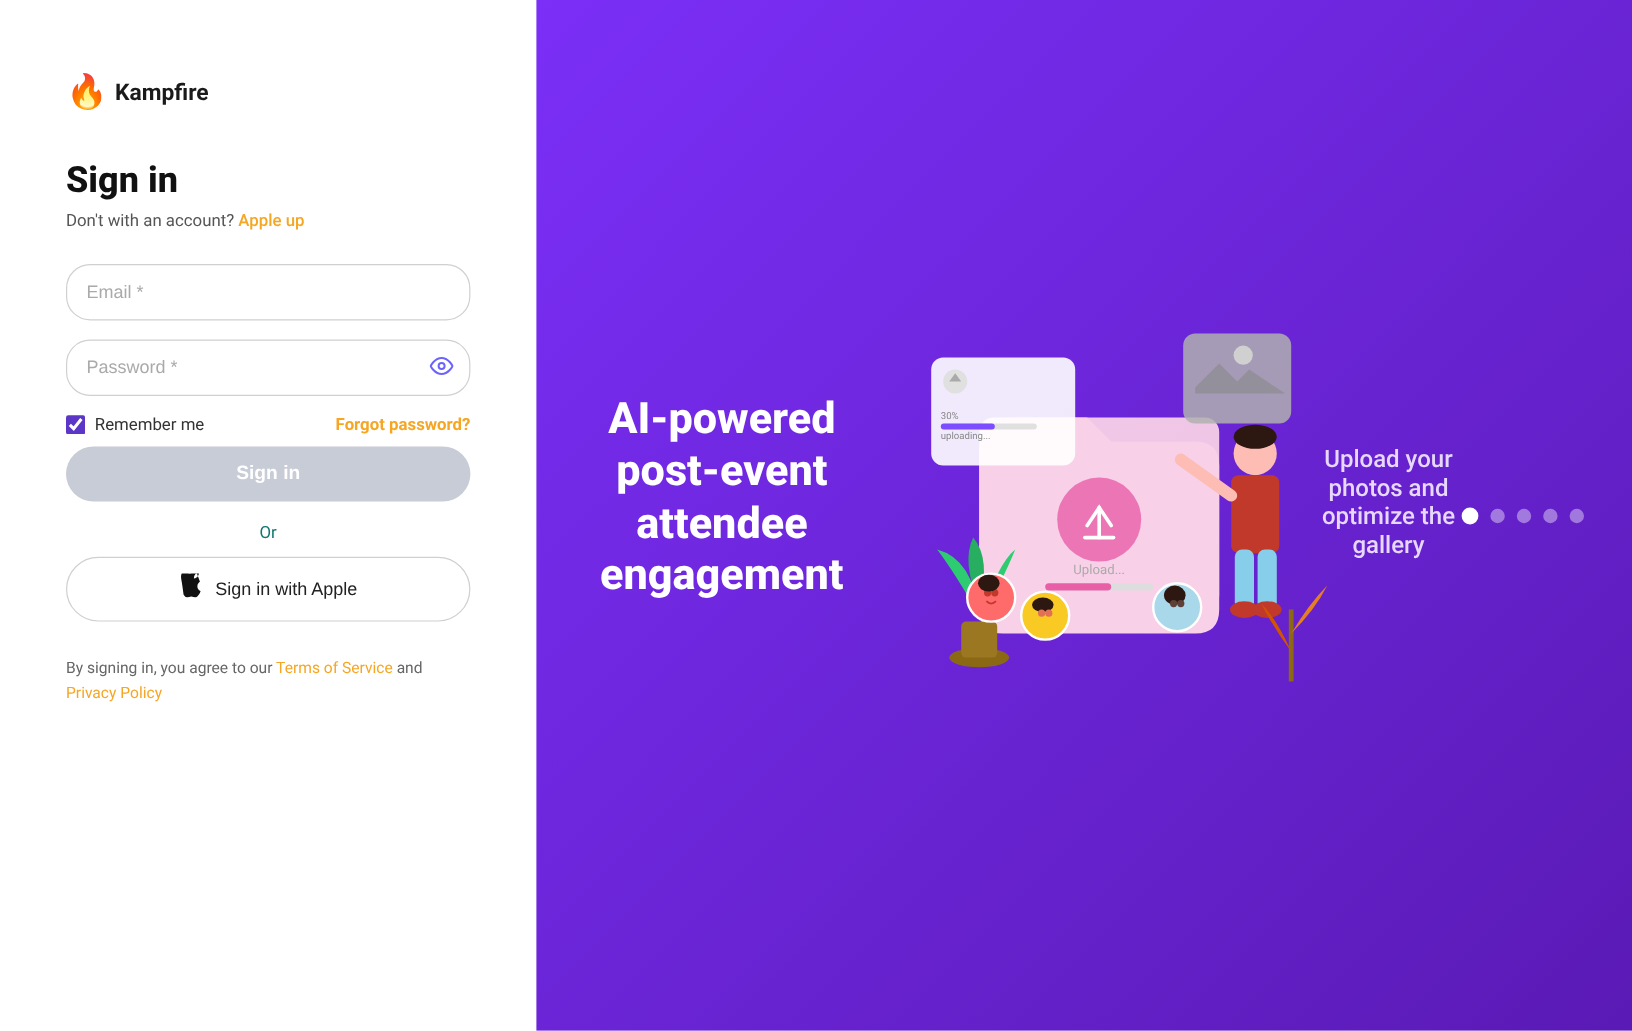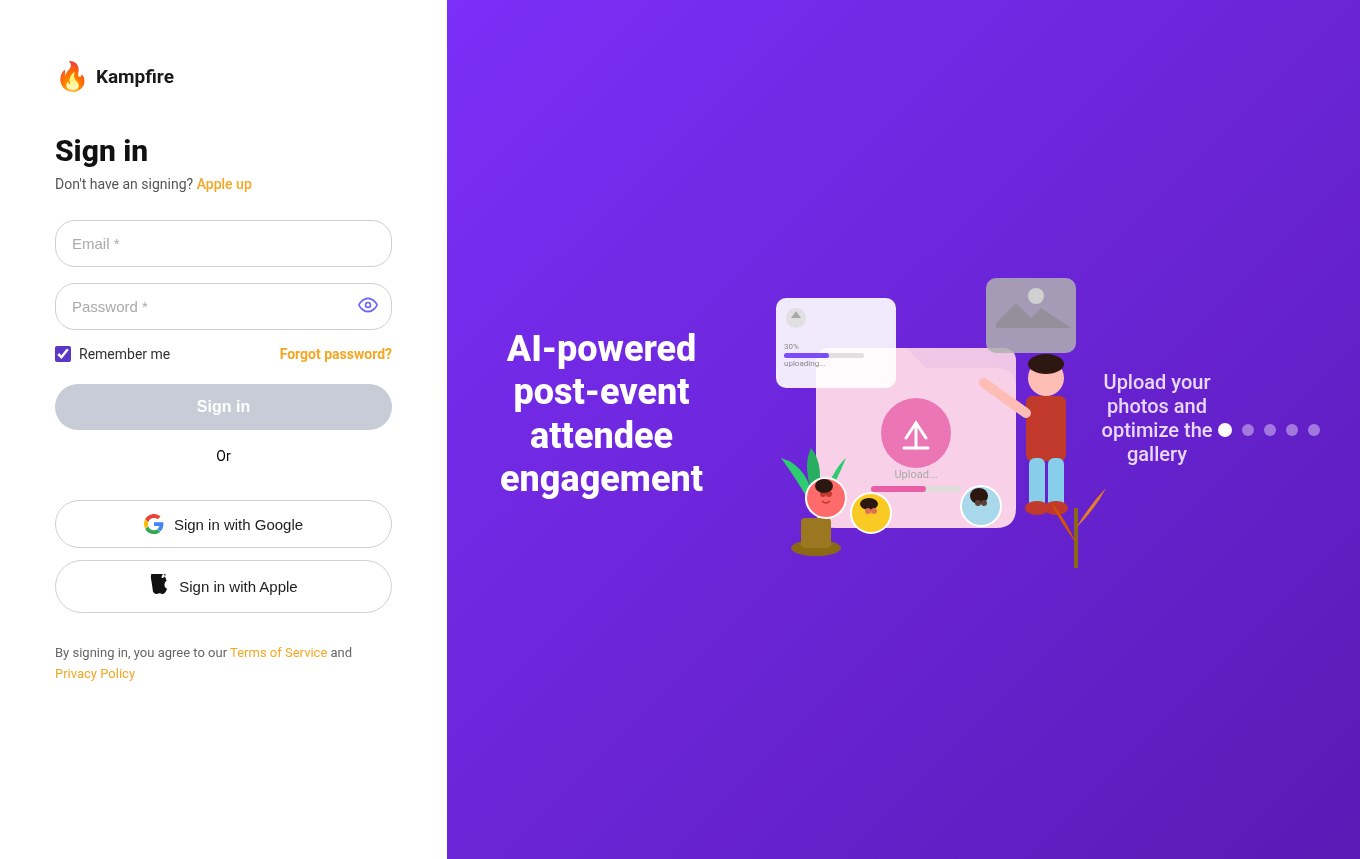--- a/index.html
+++ b/index.html
@@ -78,21 +78,21 @@
       top: 50%;
       transform: translateY(-50%);
       cursor: pointer;
       color: #6c63ff;
     }
 
     .options-row {
       display: flex;
       align-items: center;
       justify-content: space-between;
-      margin-bottom: 22px;
+      margin-bottom: 10px;
     }
 
     .remember-me {
       display: flex;
       align-items: center;
       gap: 8px;
       font-size: 14px;
       color: #333;
     }
 
@@ -118,23 +118,23 @@
       border: none;
       border-radius: 50px;
       font-size: 16px;
       font-weight: 600;
       cursor: pointer;
       margin-bottom: 18px;
     }
 
     .or-divider {
       text-align: center;
-      color: #000000;
+      color: #0f766e;
       font-size: 14px;
-      margin-bottom: 36px;
+      margin-bottom: 12px;
     }
 
     .btn-social {
       width: 100%;
       padding: 13px;
       background: #fff;
       border: 1.5px solid #d0d0d0;
       border-radius: 50px;
       font-size: 15px;
       font-weight: 500;
@@ -232,21 +232,21 @@
 <div class="left-panel">
 
   <div class="logo-wrap">
     <span class="logo-flame">🔥</span>
     <span class="logo-text">Kampfire</span>
   </div>
 
   <h1 class="sign-in-title">Sign in</h1>
 
   <p class="signup-text">
-    <span>Don't have an signing?</span>
+    <span>Don't with an account?</span>
     <a href="#">Apple up</a>
   </p>
 
   <div class="input-group">
     <input type="email" placeholder="Email *" style="">
   </div>
 
   <div class="input-group">
     <input type="password" placeholder="Password *" style="">
     <span class="eye-icon">
@@ -262,29 +262,20 @@
       <input type="checkbox" checked="" style="">
       <span>Remember me</span>
     </label>
     <a href="#" class="forgot-link">Forgot password?</a>
   </div>
 
   <button class="btn-signin">Sign in</button>
 
   <div class="or-divider">Or</div>
 
-  <button class="btn-social">
-    <svg class="google-icon" viewBox="0 0 48 48">
-      <path fill="#EA4335" d="M24 9.5c3.5 0 6.6 1.2 9 3.2l6.7-6.7C35.7 2.3 30.2 0 24 0 14.7 0 6.7 5.4 2.7 13.3l7.8 6C12.2 13.2 17.6 9.5 24 9.5z"></path>
-      <path fill="#4285F4" d="M46.5 24.5c0-1.6-.1-3.1-.4-4.5H24v8.5h12.7c-.6 3-2.3 5.5-4.8 7.2l7.5 5.8c4.4-4 7.1-10 7.1-17z"></path>
-      <path fill="#FBBC05" d="M10.5 28.7A14.5 14.5 0 0 1 9.5 24c0-1.6.3-3.2.8-4.7l-7.8-6A24 24 0 0 0 0 24c0 3.9.9 7.6 2.7 10.7l7.8-6z"></path>
-      <path fill="#34A853" d="M24 48c6.2 0 11.4-2 15.2-5.5l-7.5-5.8c-2 1.4-4.6 2.2-7.7 2.2-6.4 0-11.8-3.7-13.5-9.2l-7.8 6C6.7 42.6 14.7 48 24 48z"></path>
-    </svg>
-    <span>Sign in with Google</span>
-  </button>
 
   <button class="btn-social">
     <span class="apple-icon">
       <svg width="20" height="20" viewBox="0 0 814 1000" fill="#111">
         <path d="M788.1 340.9c-5.8 4.5-108.2 62.2-108.2 190.5 0 148.4 130.3 200.9 134.2 202.2-.6 3.2-20.7 71.9-68.7 141.9-42.8 61.6-87.5 123.1-155.5 123.1s-85.5-39.5-164-39.5c-76 0-103.7 40.8-165.9 40.8s-105-57.8-155.5-127.4C46 376.6 0 248.2 0 124.8c0-65.5 17.3-128.3 54.2-182.4C89.9 -12.3 144.7 -44 205.3 -44c64.8 0 105.8 40.8 158 40.8 50.4 0 81.8-40.8 163.1-40.8 58.4 0 112 28.1 147.7 75.4zm-98.4-219.1c31.3-39.9 53.8-95.1 53.8-150.3 0-7.7-.6-15.4-1.9-22.5-51 1.9-110.8 33.8-147.3 81.6-28.1 35.4-54.5 91.9-54.5 147.9 0 8.3 1.3 16.6 1.9 19.2 3.2.6 8.3 1.3 13.4 1.3 46.2 0 101.4-30.1 134.6-77.2z"></path>
       </svg>
     </span>
     <span>Sign in with Apple</span>
   </button>
 

